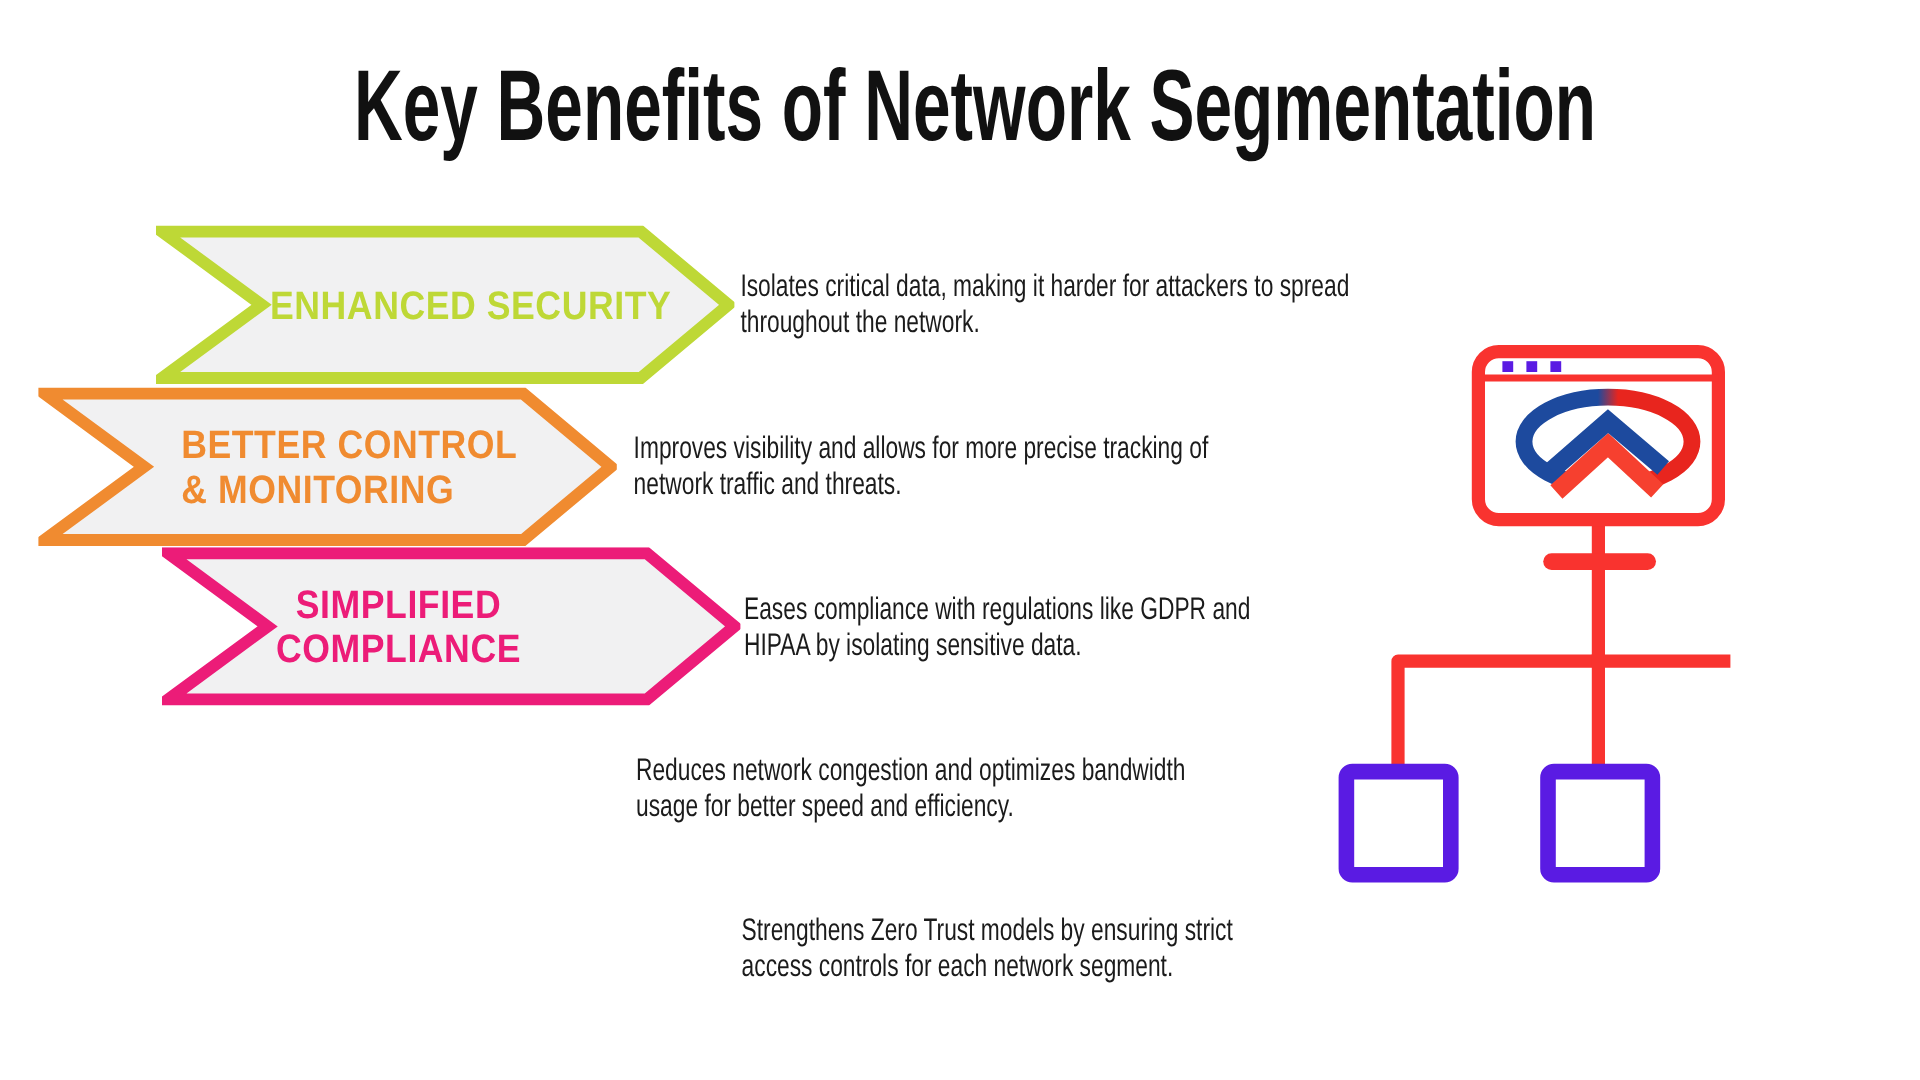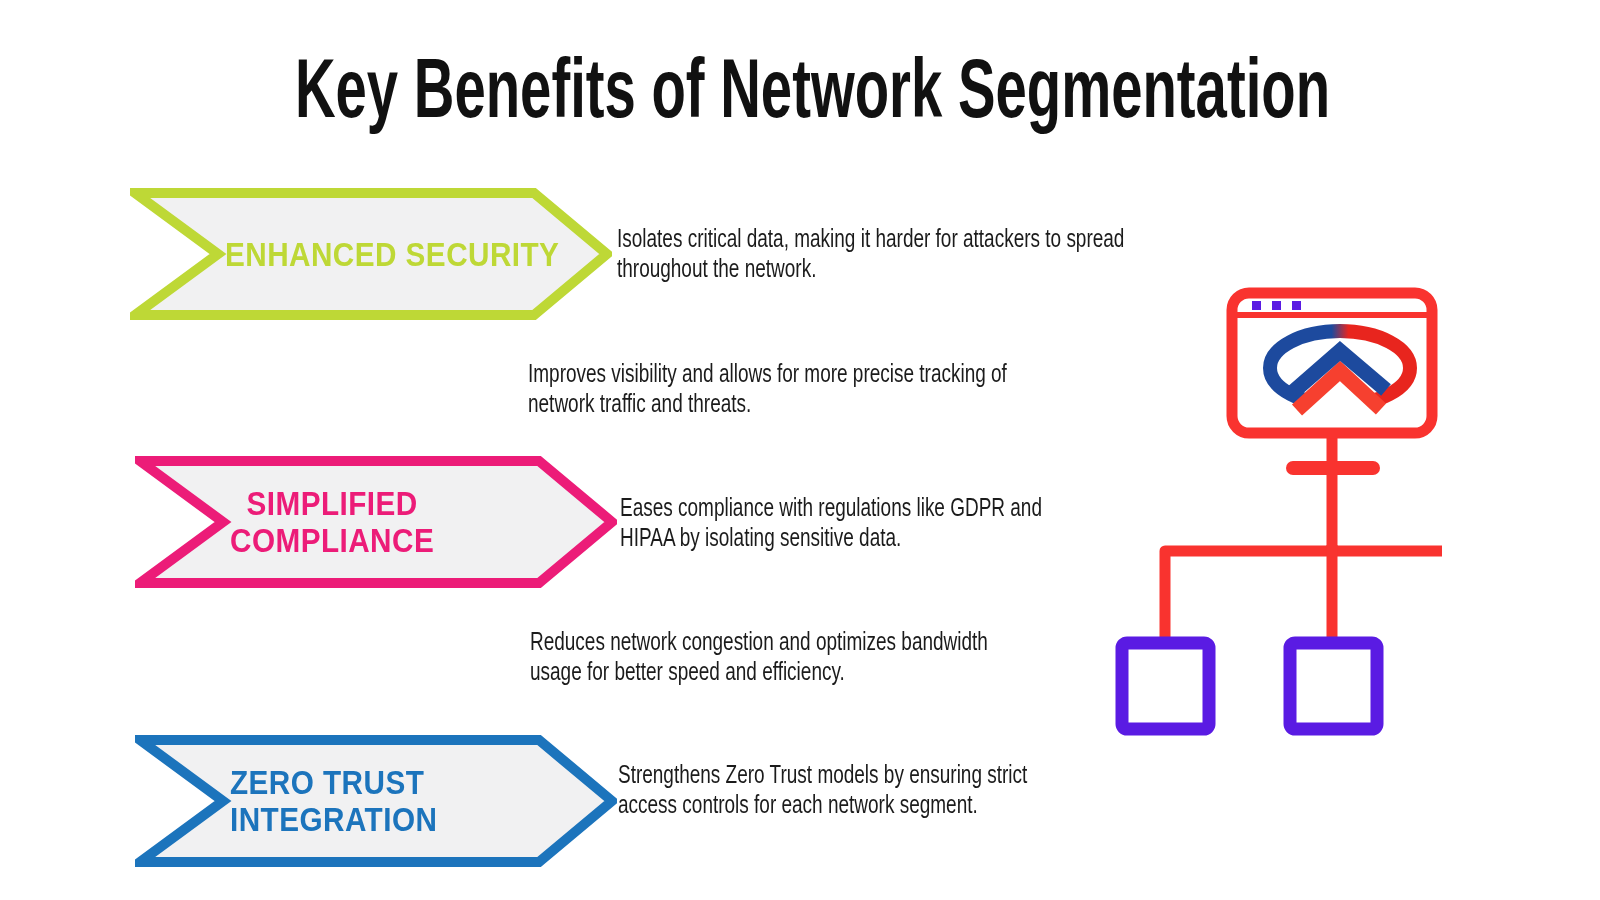--- a/index.html
+++ b/index.html
@@ -54,41 +54,41 @@
   <div class="arrow a1">
     <svg width="482" height="132" viewBox="0 0 482 132">
       <polygon points="5,5 404,5 477,66 404,127 5,127 88,66" stroke-width="10" stroke-linejoin="miter" stroke="#BED836" fill="#F1F1F2"></polygon>
     </svg>
     <div class="label" style="color: rgb(190, 216, 54);">
       <span>ENHANCED SECURITY</span>
       <span></span>
     </div>
   </div>
 
+  <div class="arrow a2 pad-lg">
+    <svg width="482" height="132" viewBox="0 0 482 132">
+      <polygon points="5,5 404,5 477,66 404,127 5,127 88,66" stroke-width="10" stroke-linejoin="miter" stroke="#F08B30" fill="#F1F1F2"></polygon>
+    </svg>
+    <div class="label" style="color: rgb(240, 139, 48);">
+      <span>BETTER CONTROL</span>
+      <span>&amp; MONITORING</span>
+    </div>
+  </div>
 
   <div class="arrow a3">
     <svg width="482" height="132" viewBox="0 0 482 132">
       <polygon points="5,5 404,5 477,66 404,127 5,127 88,66" stroke-width="10" stroke-linejoin="miter" stroke="#EC1C78" fill="#F1F1F2"></polygon>
     </svg>
     <div class="label" style="color: rgb(236, 28, 120);">
       <span>SIMPLIFIED</span>
       <span>COMPLIANCE</span>
     </div>
   </div>
 
 
-  <div class="arrow a5">
-    <svg width="482" height="132" viewBox="0 0 482 132">
-      <polygon points="5,5 404,5 477,66 404,127 5,127 88,66" stroke-width="10" stroke-linejoin="miter" stroke="#1C74BC" fill="#F1F1F2"></polygon>
-    </svg>
-    <div class="label" style="color: rgb(28, 116, 188);">
-      <span>ZERO TRUST</span>
-      <span>INTEGRATION</span>
-    </div>
-  </div>
 
   <div class="desc d1">
     <span>Isolates critical data, making it harder for attackers to spread</span>
     <span>throughout the network.</span>
   </div>
   <div class="desc d2">
     <span>Improves visibility and allows for more precise tracking of</span>
     <span>network traffic and threats.</span>
   </div>
   <div class="desc d3">

